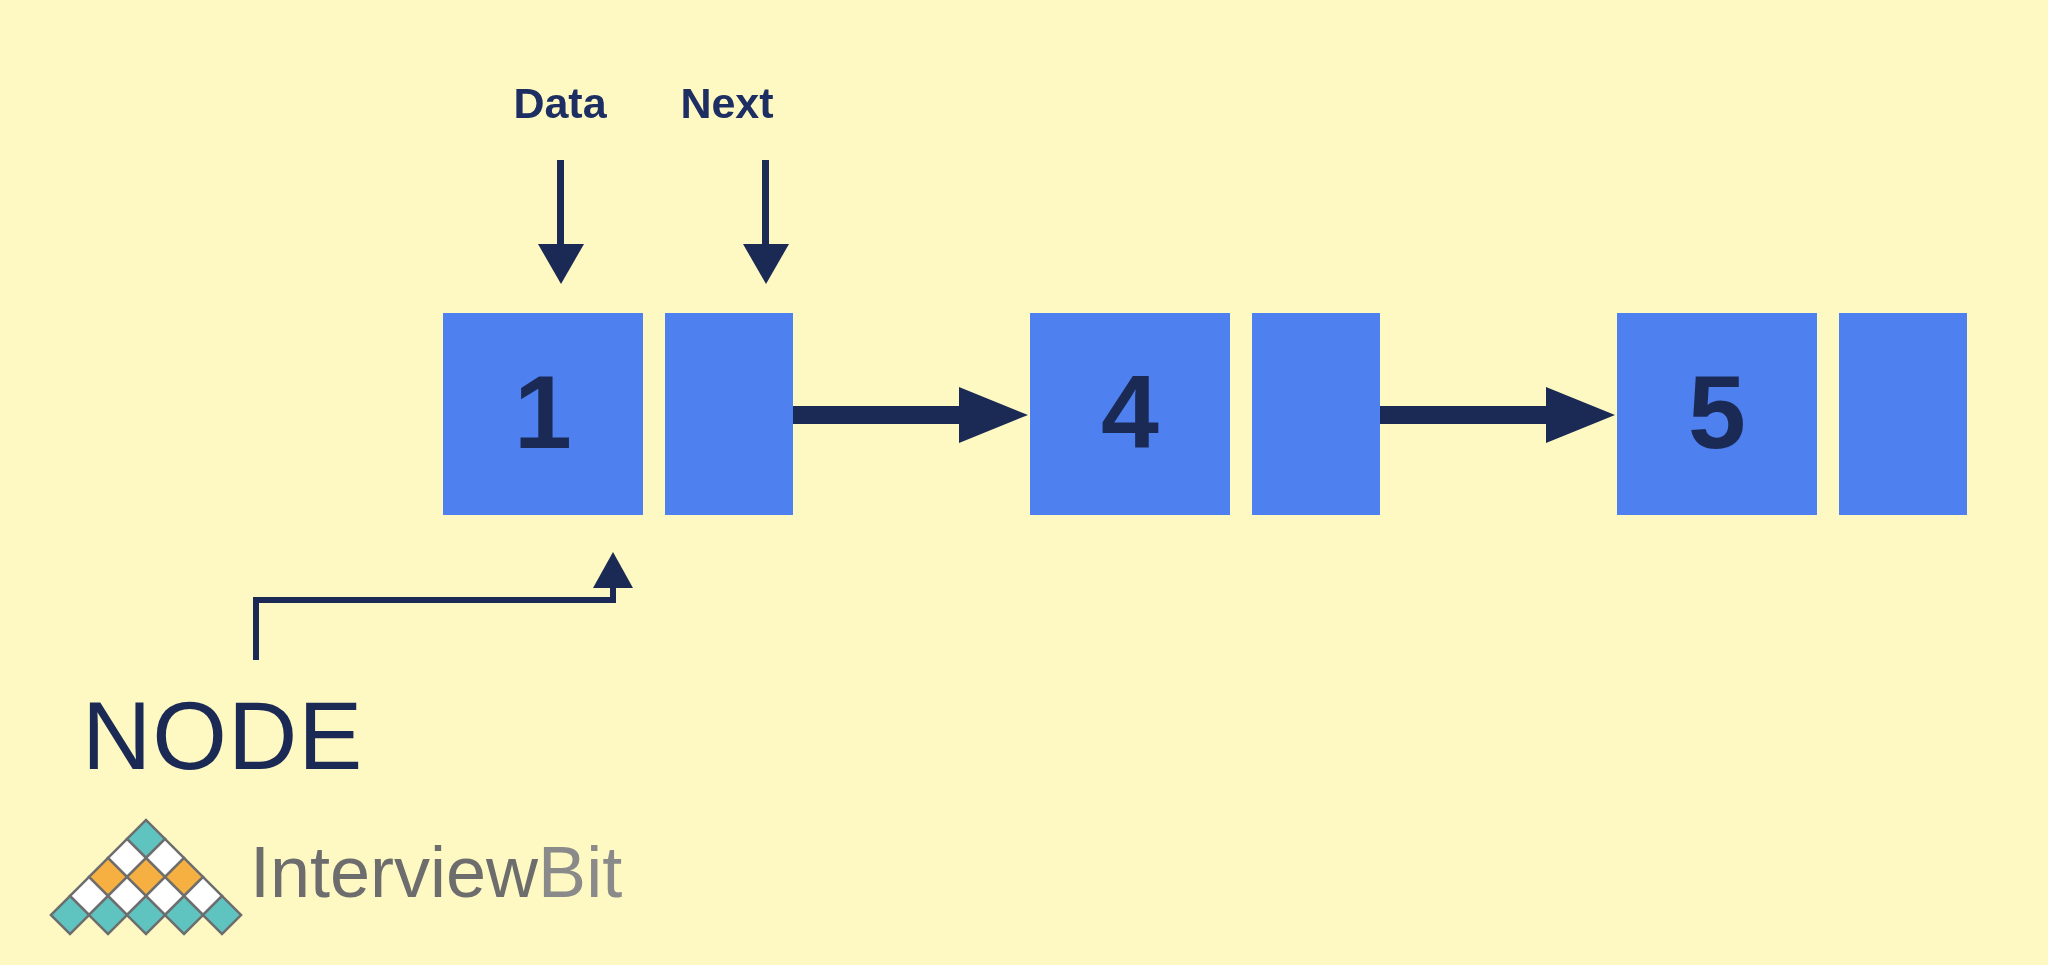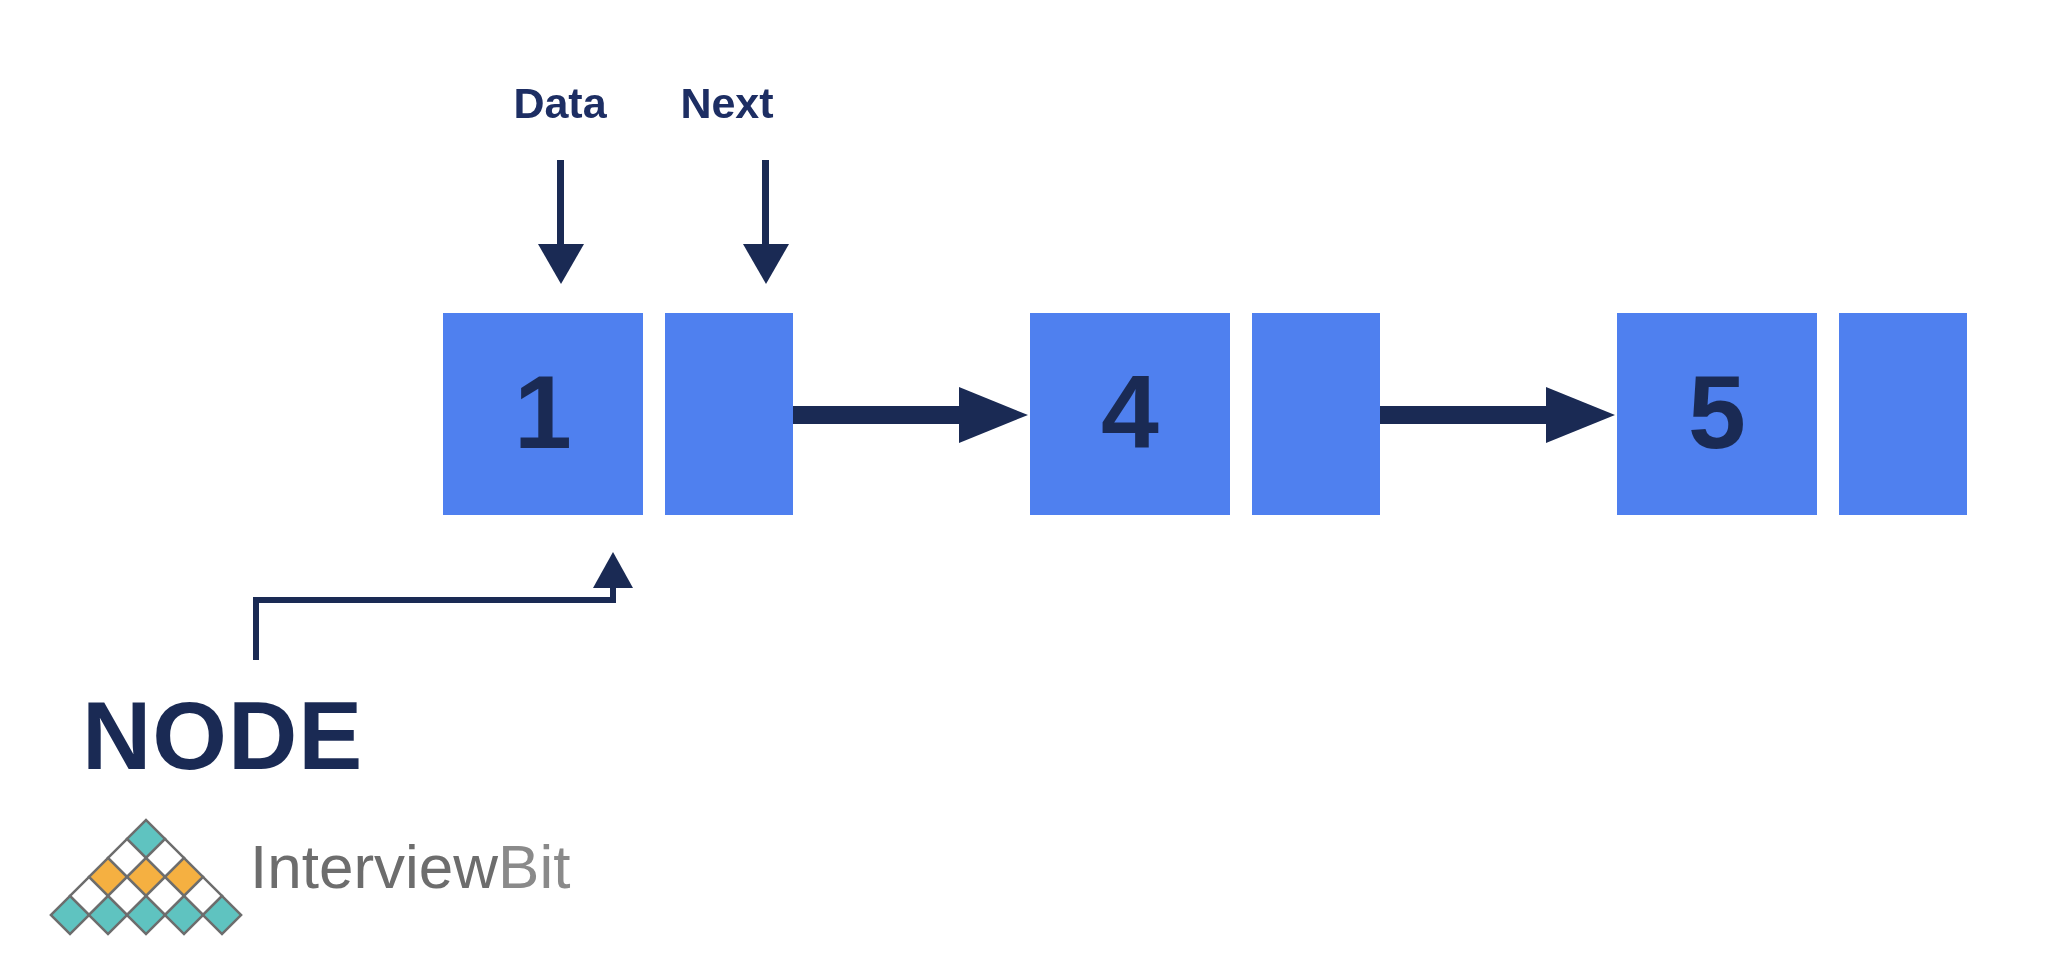--- a/index.html
+++ b/index.html
@@ -10,21 +10,21 @@
     width: 2048px;
     height: 965px;
     background: #e7ecf8;
     font-family: "Liberation Sans", sans-serif;
     overflow: hidden;
   }
   #stage {
     position: relative;
     width: 2048px;
     height: 965px;
-    background: #ffffff;
+    background: #fef9c3;
   }
   .abs { position: absolute; }
 
   
   .cell {
     position: absolute;
     top: 313px;
     height: 202px;
     background: #4f80ef;
   }
@@ -54,41 +54,41 @@
     transform: translateX(-50%);
     font-family: "Liberation Sans", sans-serif;
   }
 
   
   #node-word {
     position: absolute;
     left: 82px;
     top: 688px;
     font-size: 96px;
-    font-weight: bold;
+    font-weight: normal;
     letter-spacing: 1px;
     color: #1a2a54;
     line-height: 1;
     font-family: "Liberation Sans", sans-serif;
   }
 
   
   #logo {
     position: absolute;
     left: 60px;
     top: 822px;
     width: 470px;
     height: 108px;
   }
   #logo-mark { position: absolute; left: 0; top: 0; }
   #logo-text {
     position: absolute;
     left: 190px;
     top: 14px;
-    font-size: 62px;
+    font-size: 72px;
     color: #6d6d6d;
     line-height: 1;
     white-space: nowrap;
     font-family: "Liberation Sans", sans-serif;
   }
   #logo-text .bit { color: #8a8a8a; font-weight: normal; }
 
   svg { display: block; overflow: visible; }
 </style>
 </head>

